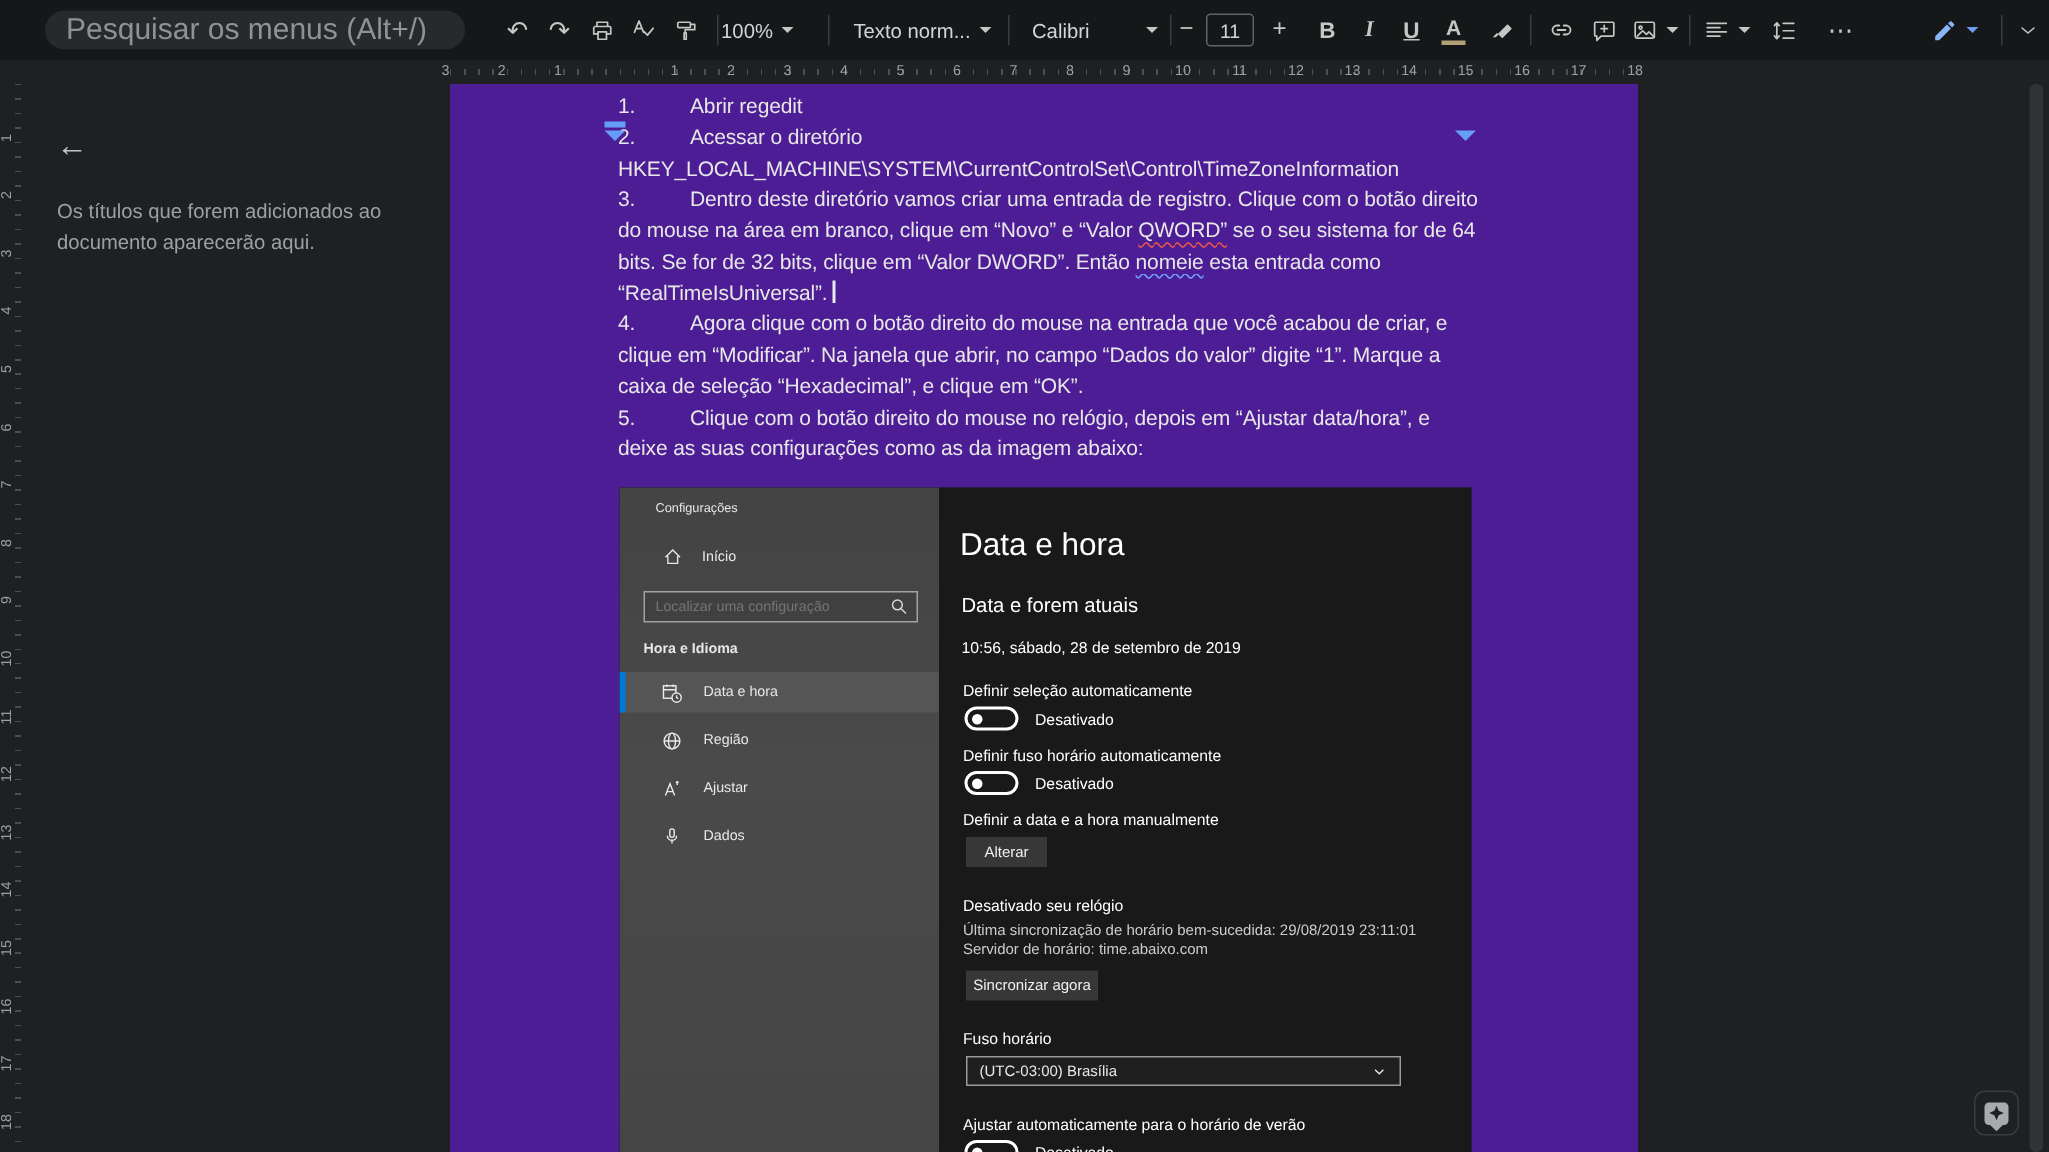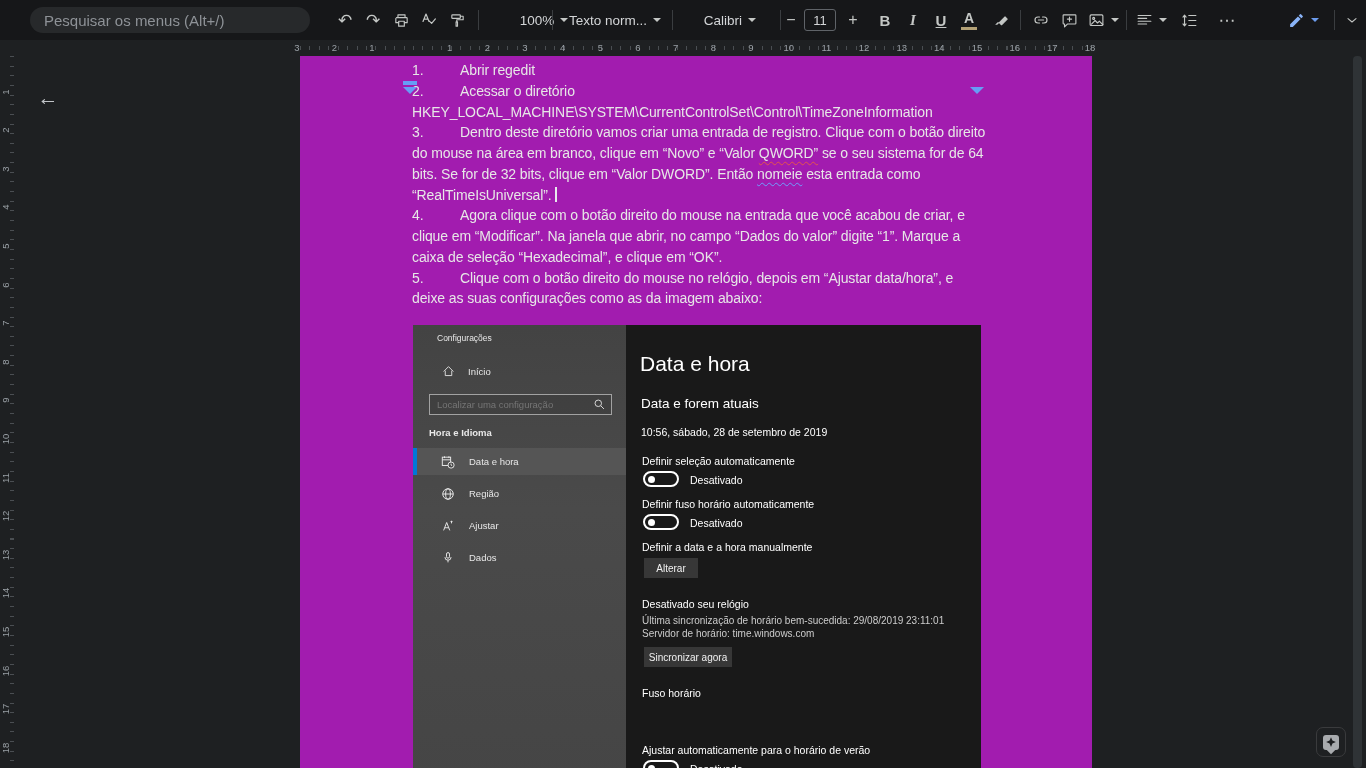--- a/index.html
+++ b/index.html
@@ -2,21 +2,21 @@
 <html><head>
 <meta charset="utf-8">
 <style>
   * { margin:0; padding:0; box-sizing:border-box; }
   html,body { width:1366px; height:768px; overflow:hidden; background:#1e2022;
     font-family:"Liberation Sans", sans-serif; }
 
   
   #topbar { position:absolute; left:0; top:0; width:1366px; height:40px; background:#161719; z-index:30; }
   #menu-search { position:absolute; left:30px; top:7px; width:280px; height:26px; border-radius:13px;
-    background:#27292b; border:none; outline:none; color:#d7d9db; font-size:15px; padding:0 14px;
+    background:#27292b; border:none; outline:none; color:#d7d9db; font-size:20px; padding:0 14px;
     font-family:"Liberation Sans", sans-serif; }
   #menu-search::placeholder { color:#8e9297; }
   .tbtn { position:absolute; top:7px; height:26px; display:flex; align-items:center; justify-content:center;
     color:#c4c7c5; font-size:15px; border-radius:4px; cursor:pointer; }
   .tbtn svg { stroke:#c4c7c5; fill:none; stroke-width:1.6; stroke-linecap:round; stroke-linejoin:round; }
   .tdivider { position:absolute; top:10px; width:1px; height:20px; background:#3a3d40; }
   .caret-down { display:inline-block; width:0; height:0; border-left:4px solid transparent;
     border-right:4px solid transparent; border-top:4px solid #c4c7c5; margin-left:6px; }
   .tlabel { font-size:13.5px; color:#d3d5d7; }
   .glyph-btn { font-size:15px; font-weight:bold; width:26px; }
@@ -40,21 +40,21 @@
   .vnum { position:absolute; left:-2px; width:15px; height:10px; font-size:9.5px; color:#9aa0a6;
     transform:rotate(-90deg); text-align:center; line-height:10px; }
 
   
   #outline-pane { position:absolute; left:15px; top:56px; width:285px; bottom:0; }
   #outline-back { position:absolute; left:15px; top:24px; width:36px; height:36px; display:flex; align-items:center;
     justify-content:center; color:#c1c4c8; font-size:21px; cursor:pointer; border-radius:50%; }
   #outline-hint { position:absolute; left:23px; top:74px; width:225px; font-size:13.5px; line-height:21px; color:#9aa0a6; }
 
   
-  #page { position:absolute; left:300px; top:53px; width:792px; height:715px; background:#a21caf; }
+  #page { position:absolute; left:300px; top:53px; width:792px; height:715px; background:#4c1d95; }
   #document-text { position:absolute; left:112px; top:7px; white-space:pre; color:#e7e7e7;
     font-size:14px; line-height:20.75px; letter-spacing:-0.1px; }
   .dline { height:20.75px; }
   .pnum { display:inline-block; width:48px; }
   .sq-red { text-decoration:underline wavy #e5544b 1px; text-underline-offset:3px; }
   .sq-blue { text-decoration:underline wavy #6e9fff 1px; text-underline-offset:3px; }
   .caret { display:inline-block; width:2px; height:15px; background:#e8eaed; vertical-align:-2px; }
 
   
   #settings-img { position:absolute; left:113px; top:272px; width:568px; height:460px; overflow:hidden;
@@ -119,33 +119,33 @@
   </div>
   <div class="tbtn" style="left:444px;width:26px">
     <svg width="17" height="17" viewBox="0 0 24 24">
         <rect x="4" y="4" width="12" height="5" rx="1"></rect>
         <path d="M16 6h4v5h-9v3"></path>
         <rect x="10" y="14" width="2" height="6"></rect>
       </svg>
   </div>
   <div class="tdivider" style="left:478px"></div>
 
-  <div class="tbtn" style="left:513px;width:62px">
+  <div class="tbtn" style="left:474px;width:62px">
     <span class="tlabel">100%</span>
       <span class="caret-down"></span>
   </div>
   <div class="tdivider" style="left:552px"></div>
 
   <div class="tbtn" style="left:562px;width:106px">
     <span class="tlabel">Texto norm...</span>
       <span class="caret-down"></span>
   </div>
   <div class="tdivider" style="left:672px"></div>
 
-  <div class="tbtn" style="left:684px;width:92px;padding:0 4px">
+  <div class="tbtn" style="left:684px;width:92px;justify-content:space-between;padding:0 4px">
     <span class="tlabel">Calibri</span>
       <span class="caret-down"></span>
   </div>
   <div class="tdivider" style="left:780px"></div>
 
   <div class="tbtn glyph-btn" style="left:778px;font-weight:normal;font-size:16px">−</div>
   <div id="size-box">11</div>
   <div class="tbtn glyph-btn" style="left:840px;font-weight:normal;font-size:16px">+</div>
 
   <div class="tbtn glyph-btn" style="left:872px">B</div>
@@ -258,20 +258,21 @@
       <span class="vnum" style="top: 532.4px;">14</span>
       <span class="vnum" style="top: 571px;">15</span>
       <span class="vnum" style="top: 609.6px;">16</span>
       <span class="vnum" style="top: 648.2px;">17</span>
       <span class="vnum" style="top: 686.8px;">18</span>
     </div>
 </div>
 
 <div id="outline-pane">
   <div id="outline-back">←</div>
+  <div id="outline-hint">Os títulos que forem adicionados ao documento aparecerão aqui.</div>
 </div>
 
 <div id="page">
   <div id="document-text"><div class="dline"><span class="pnum">1.</span><span>Abrir regedit</span></div><div class="dline"><span class="pnum">2.</span><span>Acessar o diretório</span></div><div class="dline"><span>HKEY_LOCAL_MACHINE\SYSTEM\CurrentControlSet\Control\TimeZoneInformation</span></div><div class="dline"><span class="pnum">3.</span><span>Dentro deste diretório vamos criar uma entrada de registro. Clique com o botão direito</span></div><div class="dline"><span>do mouse na área em branco, clique em “Novo” e “Valor </span><span class="sq-red">QWORD”</span><span> se o seu sistema for de 64</span></div><div class="dline"><span>bits. Se for de 32 bits, clique em “Valor DWORD”. Então </span><span class="sq-blue">nomeie</span><span> esta entrada como</span></div><div class="dline"><span>“RealTimeIsUniversal”. </span><span class="caret"></span></div><div class="dline"><span class="pnum">4.</span><span>Agora clique com o botão direito do mouse na entrada que você acabou de criar, e</span></div><div class="dline"><span>clique em “Modificar”. Na janela que abrir, no campo “Dados do valor” digite “1”. Marque a</span></div><div class="dline"><span>caixa de seleção “Hexadecimal”, e clique em “OK”.</span></div><div class="dline"><span class="pnum">5.</span><span>Clique com o botão direito do mouse no relógio, depois em “Ajustar data/hora”, e</span></div><div class="dline"><span>deixe as suas configurações como as da imagem abaixo:</span></div></div>
 
   <div id="settings-img">
     <div id="settings-sidebar">
       <div id="settings-title">Configurações</div>
       <div id="settings-home">
         <svg width="13" height="13" viewBox="0 0 16 16" style="stroke:#e8e8e8;fill:none;stroke-width:1.1">
@@ -345,24 +346,30 @@
       <div class="wtoggle" style="left:17px;top:189px">
           <span class="knob"></span>
         </div>
       <div class="wm wm-small" style="left:64px;top:192px">Desativado</div>
 
       <div class="wm wm-small" style="left:16px;top:216px">Definir a data e a hora manualmente</div>
       <button class="wbtn" style="left:18px;top:233px;width:54px;height:20px">Alterar</button>
 
       <div class="wm wm-small" style="left:16px;top:273px">Desativado seu relógio</div>
       <div class="wm wm-dim" style="left:16px;top:290px">Última sincronização de horário bem-sucedida: 29/08/2019 23:11:01</div>
-      <div class="wm wm-dim" style="left:16px;top:303px">Servidor de horário: time.windows.com</div>
+      <div class="wm wm-dim" style="left:16px;top:303px">Servidor de horário: time.abaixo.com</div>
       <button class="wbtn" style="left:18px;top:322px;width:88px;height:20px">Sincronizar agora</button>
 
       <div class="wm wm-small" style="left:16px;top:362px">Fuso horário</div>
+      <div id="wm-tz-select">
+        <span>(UTC-03:00) Brasília</span>
+        <svg width="11" height="11" viewBox="0 0 24 24" style="stroke:#e8e8e8;fill:none;stroke-width:2">
+            <path d="M6 9l6 6 6-6"></path>
+          </svg>
+      </div>
 
       <div class="wm wm-small" style="left:16px;top:419px">Ajustar automaticamente para o horário de verão</div>
       <div class="wtoggle" style="left:17px;top:435px">
           <span class="knob"></span>
         </div>
       <div class="wm wm-small" style="left:64px;top:438px">Desativado</div>
     </div>
   </div>
 </div>
 

